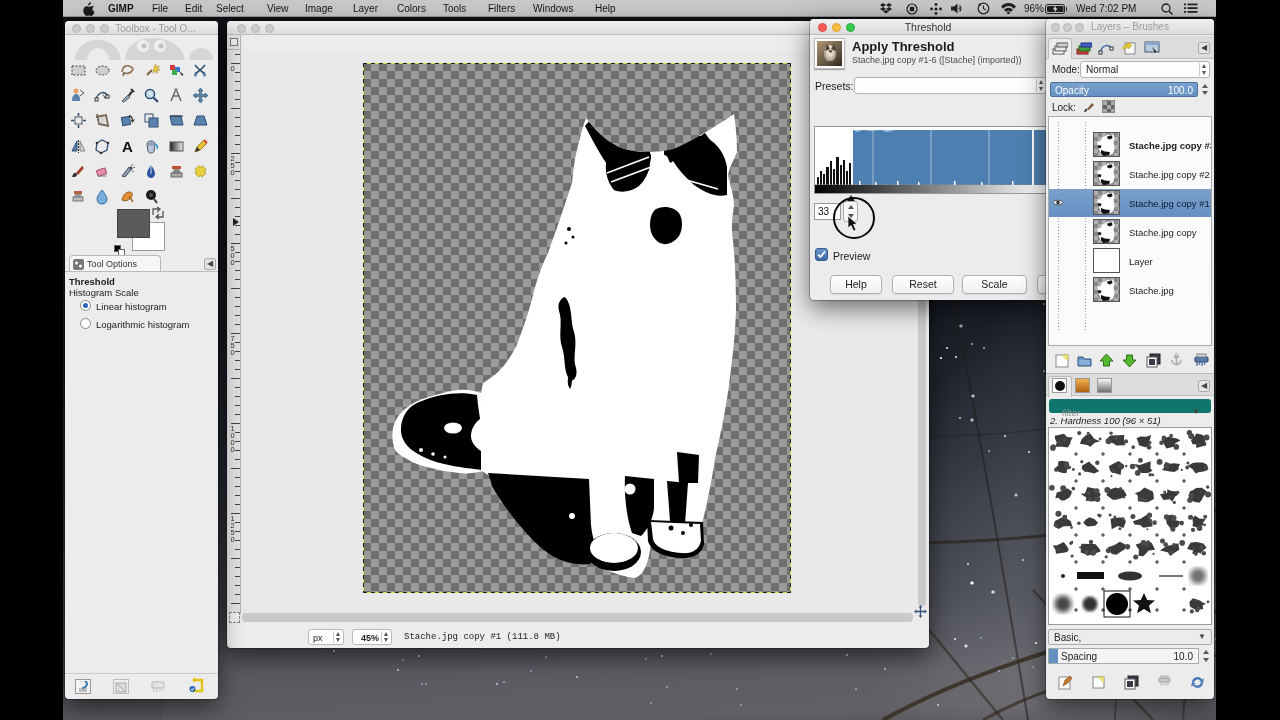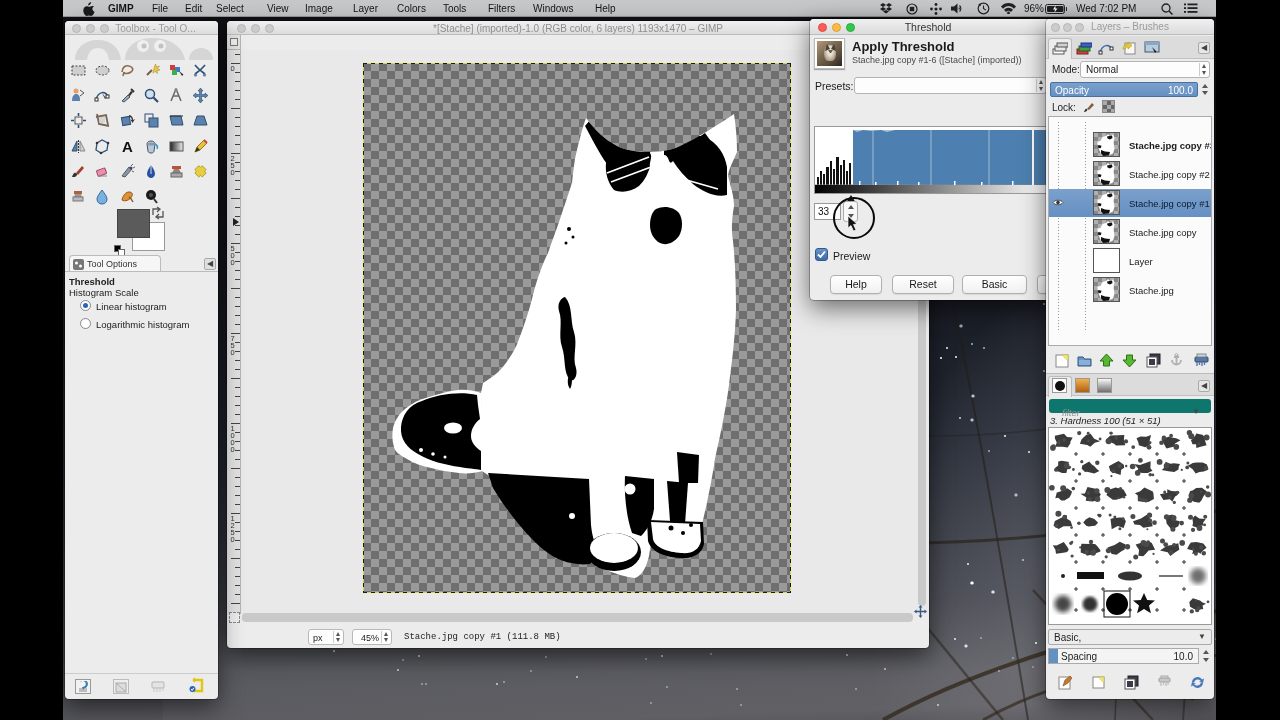--- a/index.html
+++ b/index.html
@@ -104,21 +104,20 @@
           <rect x="3.5" y="8" width="10" height="1.8"></rect>
         </g>
       </svg>
  </div>
 
  <div class="win" id="imgwin" style="left:164px;top:21px;width:702px;height:627px;">
    <div class="tbar">
         <div class="tl" style="left:10px;"></div>
         <div class="tl" style="left:24px;"></div>
         <div class="tl" style="left:38px;"></div>
-     <div class="ttext" style="color:#8e8e8e;">*[Stache] (imported)-1.0 (RGB color, 6 layers) 1193x1470 – GIMP</div>
       </div>
 
    <div class="abs" style="left:0;top:14px;width:14px;height:15px;background:#e2e2e2;border-right:1px solid #b5b5b5;border-bottom:1px solid #b5b5b5;">
      <div class="abs" style="left:3px;top:3px;width:8px;height:8px;border:1px solid #777;background:#eee;"></div>
       </div>
 
 
    <div class="abs" style="left:0;top:29px;width:14px;height:564px;background:#e2e2e2;border-right:1px solid #b5b5b5;overflow:hidden;">
      <div class="abs" style="right:0;top:0;height:100%;width:5px;background:repeating-linear-gradient(180deg,#444 0 1px,transparent 1px 9px);background-position:0 4px;"></div>
      <div class="abs" style="right:0;top:0;height:100%;width:9px;background:repeating-linear-gradient(180deg,#444 0 1px,transparent 1px 45px);background-position:0 13px;"></div>
@@ -207,21 +206,21 @@
       </svg>
 
    <div class="abs" style="left:2px;top:591px;width:11px;height:11px;border:1px dashed #888;background:#eee;"></div>
 
    <div class="abs" style="left:0;bottom:0;width:100%;height:21px;font-size:9px;color:#222;">
      <div class="abs" style="left:81px;top:2px;width:36px;height:16px;background:#fdfdfd;border:1px solid #b9b9b9;border-radius:3px;">
        <span style="position:absolute;left:4px;top:3px;">px</span>
           <span class="spin"></span>
         </div>
      <div class="abs" style="left:125px;top:2px;width:40px;height:16px;background:#fdfdfd;border:1px solid #b9b9b9;border-radius:3px;">
-       <span style="position:absolute;right:12px;top:3px;">45%</span>
+       <span style="position:absolute;right:12px;top:3px;font-weight:bold;">45%</span>
           <span class="spin"></span>
         </div>
      <div class="abs" style="left:177px;top:5px;font-family:Liberation Mono, monospace;">Stache.jpg copy #1 (111.8 MB)</div>
    </div>
  </div>
 
  <div class="win" id="toolbox" style="left:2px;top:21px;width:153px;height:678px;">
   <div class="tbar">
         <div class="tl" style="left:7px;"></div>
         <div class="tl" style="left:21px;"></div>
@@ -515,21 +514,21 @@
 
   <div class="abs" style="left:5px;top:229px;width:13px;height:13px;background:linear-gradient(#6a94c8,#3b6aa8);border:1px solid #35588c;border-radius:3px;">
     <svg width="11" height="11" viewBox="0 0 11 11" style="position:absolute;left:0;top:0;">
           <path d="M2,5.5 L4.5,8 L9,2.5" stroke="#fff" stroke-width="1.8" fill="none"></path>
         </svg>
       </div>
   <div class="abs" style="left:23px;top:231px;font-size:10.5px;color:#1a1a1a;">Preview</div>
 
   <div class="btn abs" style="left:20px;top:256px;width:52px;">Help</div>
   <div class="btn abs" style="left:82px;top:256px;width:62px;">Reset</div>
-  <div class="btn abs" style="left:152px;top:256px;width:65px;">Basic</div>
+  <div class="btn abs" style="left:152px;top:256px;width:65px;">Scale</div>
   <div class="btn abs" style="left:227px;top:256px;width:60px;">OK</div>
  </div>
 
  <div class="win" id="layers" style="left:983px;top:19px;width:168px;height:680px;border-radius:4px;">
   <div class="tbar" style="height:16px;">
         <div class="ttext" style="top:2px;">Layers – Brushes</div>
     <div class="tl" style="left:5px;top:4px;"></div>
         <div class="tl" style="left:17px;top:4px;"></div>
         <div class="tl" style="left:29px;top:4px;"></div>
       </div>
@@ -709,21 +708,21 @@
     <div class="abs" style="left:51px;top:4px;width:15px;height:15px;background:linear-gradient(#f8f8f8,#707070);border:1px solid #999;"></div>
     <div class="abs" style="left:152px;top:6px;width:12px;height:12px;background:#e6e6e6;border:1px solid #aaa;border-radius:2px;">
           <span style="position:absolute;left:2px;top:0px;font-size:8px;color:#444;">◀</span>
         </div>
   </div>
 
   <div class="abs" style="left:3px;top:380px;width:162px;height:14px;background:#d8d8d8;border:7px solid #0f766e;border-radius:3px;">
     <span style="position:absolute;left:6px;top:1px;font-size:9.5px;font-style:italic;color:#909090;">filter</span>
     <span style="position:absolute;right:4px;top:1px;font-size:8px;color:#444;">▼</span>
       </div>
-  <div class="abs" style="left:4px;top:396px;font-size:9.5px;font-style:italic;color:#222;">3. Hardness 100 (51 × 51)</div>
+  <div class="abs" style="left:4px;top:396px;font-size:9.5px;font-style:italic;color:#222;">2. Hardness 100 (96 × 51)</div>
 
   <div class="abs" style="left:2px;top:408px;width:164px;height:198px;background:#fff;border:1px solid #999;overflow:hidden;">
     <svg id="brushgrid" width="162" height="196" viewBox="0 0 162 196">
           <defs>
             <filter id="blur1">
               <feGaussianBlur stdDeviation="2.5"></feGaussianBlur>
             </filter>
             <filter id="blur2">
               <feGaussianBlur stdDeviation="1.5"></feGaussianBlur>
             </filter>

